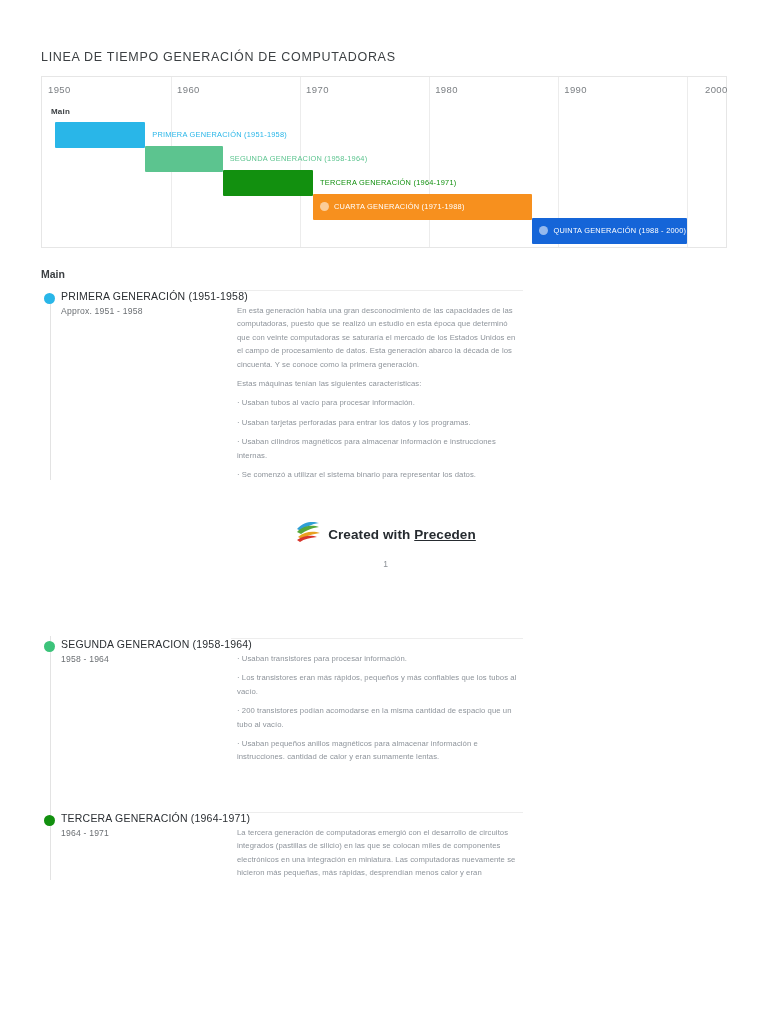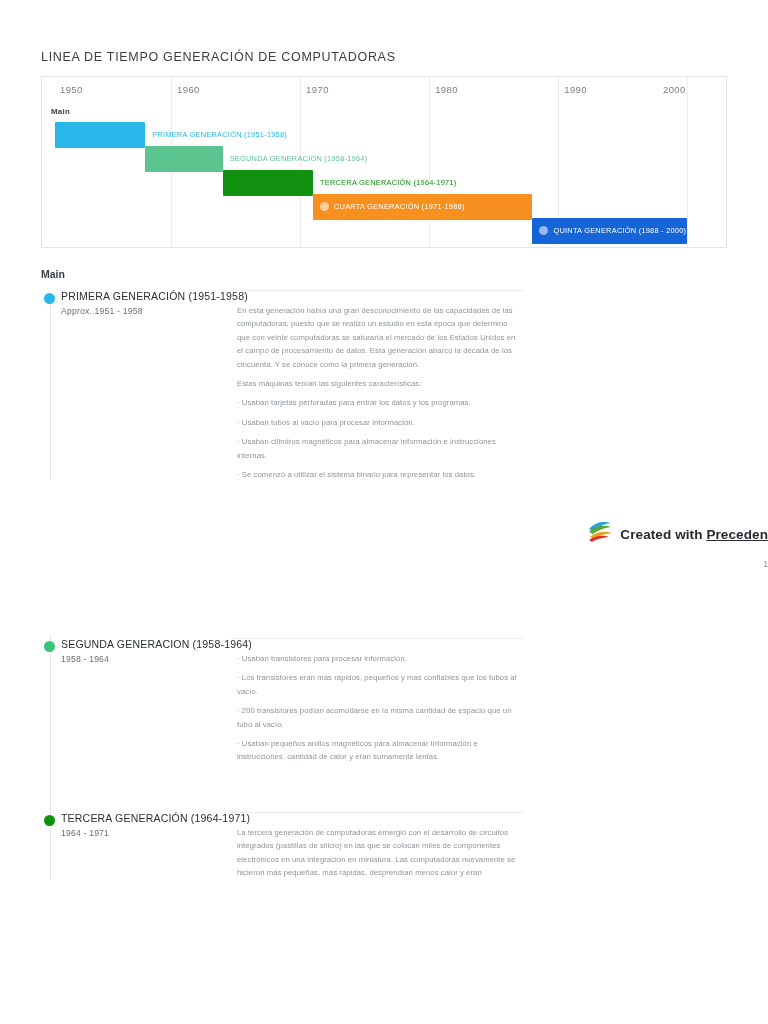--- a/index.html
+++ b/index.html
@@ -132,21 +132,21 @@
     line-height: 13.4px;
     color: #8e949b;
     letter-spacing: 0.07px;
   }
   .entry-body p { margin: 6px; }
 
   
   .footer {
     position: absolute;
     left: 3px; right: 0;
-    text-align: right;
+    text-align: center;
   }
   .brand {
     display: inline-flex;
     align-items: center;
     gap: 7px;
   }
   .brand-text {
     font-size: 13.5px;
     font-weight: bold;
     color: #262b30;
@@ -168,26 +168,26 @@
 
   <div class="chart">
     <div id="gridlines">
         <div class="gridline" style="left: 129.057px;"></div>
         <div class="gridline" style="left: 258.113px;"></div>
         <div class="gridline" style="left: 387.17px;"></div>
         <div class="gridline" style="left: 516.226px;"></div>
         <div class="gridline" style="left: 645.283px;"></div>
       </div>
     <div id="ticks">
-        <div class="tick-label" style="left: 6px; margin-left: 12px;">1950</div>
+        <div class="tick-label" style="left: 6px;">1950</div>
         <div class="tick-label" style="left: 135.057px;">1960</div>
         <div class="tick-label" style="left: 264.113px;">1970</div>
         <div class="tick-label" style="left: 393.17px;">1980</div>
         <div class="tick-label" style="left: 522.226px;">1990</div>
-        <div class="tick-label" style="left: 621px;">2000</div>
+        <div class="tick-label" style="left: 663px;">2000</div>
       </div>
     <div class="chart-group-label">Main</div>
     <div id="bars">
         <div class="bar-row" style="top: 45px; left: 12.9057px; right: 0px;">
           <div class="bar" style="width: 90.3396px; background: rgb(41, 182, 232);"></div>
           <div class="bar-label-out" style="left: 97.3396px; color: rgb(41, 182, 232);">PRIMERA GENERACIÓN (1951-1958)</div>
         </div>
         <div class="bar-row" style="top: 69px; left: 103.245px; right: 0px;">
           <div class="bar" style="width: 77.434px; background: rgb(92, 196, 143);"></div>
           <div class="bar-label-out" style="left: 84.434px; color: rgb(92, 196, 143);">SEGUNDA GENERACION (1958-1964)</div>
@@ -214,22 +214,22 @@
   <div class="spine" style="top:636px; height:388px;"></div>
 
   <div id="entries">
       <div class="entry" style="top: 290px;">
         <span class="entry-dot" style="background: rgb(41, 182, 232);"></span>
         <div class="entry-title">PRIMERA GENERACIÓN (1951-1958)</div>
         <div class="entry-range">Approx. 1951 - 1958</div>
         <div class="entry-body">
           <p>En esta generación había una gran desconocimiento de las capacidades de las computadoras, puesto que se realizó un estudio en esta época que determinó que con veinte computadoras se saturaría el mercado de los Estados Unidos en el campo de procesamiento de datos. Esta generación abarco la década de los cincuenta. Y se conoce como la primera generación.</p>
           <p>Estas máquinas tenían las siguientes características:</p>
+          <p>· Usaban tubos al vacío para procesar información.</p>
           <p>· Usaban tarjetas perforadas para entrar los datos y los programas.</p>
-          <p>· Usaban tubos al vacío para procesar información.</p>
           <p>· Usaban cilindros magnéticos para almacenar información e instrucciones internas.</p>
           <p>· Se comenzó a utilizar el sistema binario para representar los datos.</p>
         </div>
       </div>
       <div class="entry" style="top: 638px;">
         <span class="entry-dot" style="background: rgb(60, 195, 122);"></span>
         <div class="entry-title">SEGUNDA GENERACION (1958-1964)</div>
         <div class="entry-range">1958 - 1964</div>
         <div class="entry-body">
           <p>· Usaban transistores para procesar información.</p>

